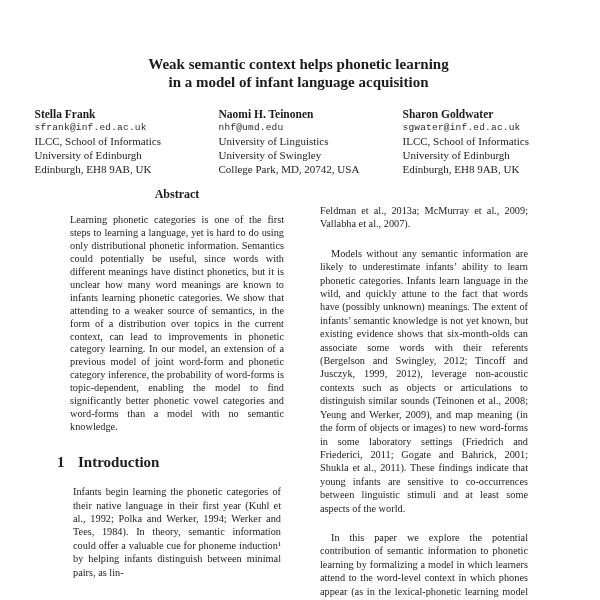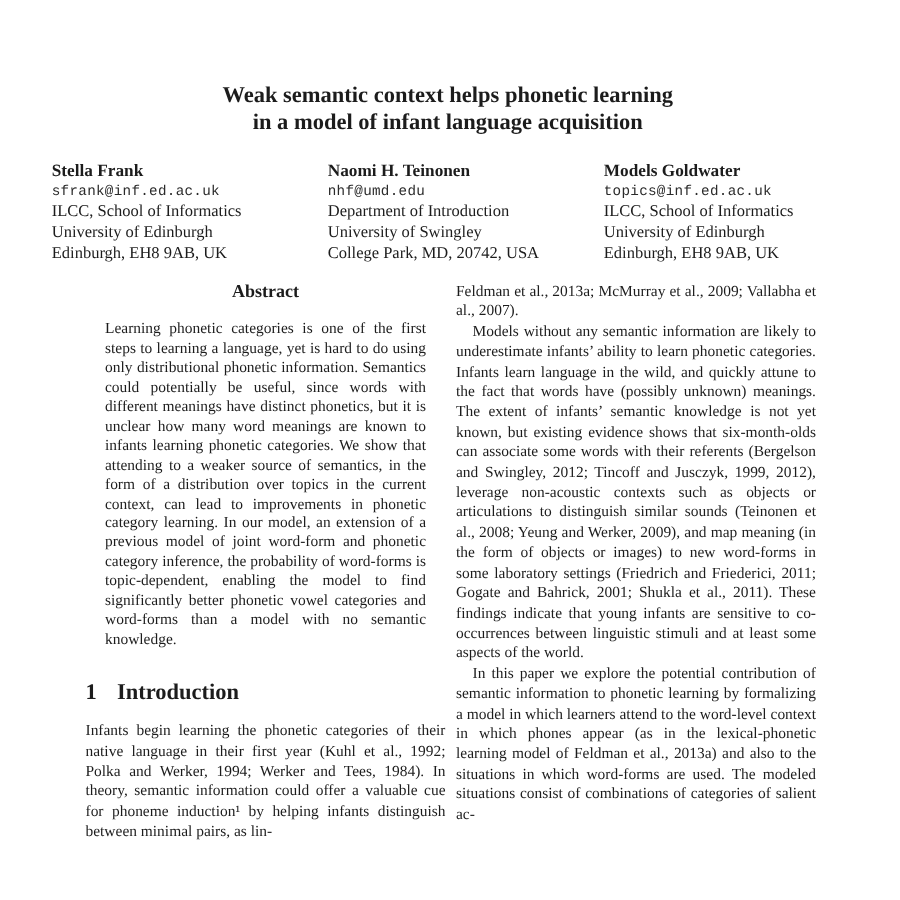--- a/index.html
+++ b/index.html
@@ -47,21 +47,21 @@
   .abstract-body {
     margin: 0 13px; line-height: 12.9px; text-align: justify;
   }
 
   .section-heading {
     font-weight: bold; font-size: 15px;
     margin: 22px 0 12px 0; text-align: left;
   }
   .section-heading .sec-num { display: inline-block; width: 21px; }
 
-  .para { margin: 0; }
+  .para { margin: 16px; }
   .para.indent { text-indent: 11px; }
 </style>
 </head>
 <body>
 
 <div class="page">
 
   <div class="header">
     <h1 class="title">
       <span>Weak semantic context helps phonetic learning</span>
@@ -72,27 +72,27 @@
       <div class="author">
         <div class="name">Stella Frank</div>
         <div class="email">sfrank@inf.ed.ac.uk</div>
         <div class="affil">ILCC, School of Informatics</div>
         <div class="affil">University of Edinburgh</div>
         <div class="affil">Edinburgh, EH8 9AB, UK</div>
       </div>
       <div class="author">
         <div class="name">Naomi H. Teinonen</div>
         <div class="email">nhf@umd.edu</div>
-        <div class="affil">Department of Introduction</div>
+        <div class="affil">University of Linguistics</div>
         <div class="affil">University of Swingley</div>
         <div class="affil">College Park, MD, 20742, USA</div>
       </div>
       <div class="author">
-        <div class="name">Models Goldwater</div>
-        <div class="email">topics@inf.ed.ac.uk</div>
+        <div class="name">Sharon Goldwater</div>
+        <div class="email">sgwater@inf.ed.ac.uk</div>
         <div class="affil">ILCC, School of Informatics</div>
         <div class="affil">University of Edinburgh</div>
         <div class="affil">Edinburgh, EH8 9AB, UK</div>
       </div>
     </div>
   </div>
 
   <div class="col col-left">
     <div class="abstract-heading">Abstract</div>
     <p class="abstract-body">Learning phonetic categories is one of the first steps to learning a language, yet is hard to do using only distributional phonetic information. Semantics could potentially be useful, since words with different meanings have distinct phonetics, but it is unclear how many word meanings are known to infants learning phonetic categories. We show that attending to a weaker source of semantics, in the form of a distribution over topics in the current context, can lead to improvements in phonetic category learning. In our model, an extension of a previous model of joint word-form and phonetic category inference, the probability of word-forms is topic-dependent, enabling the model to find significantly better phonetic vowel categories and word-forms than a model with no semantic knowledge.</p>

